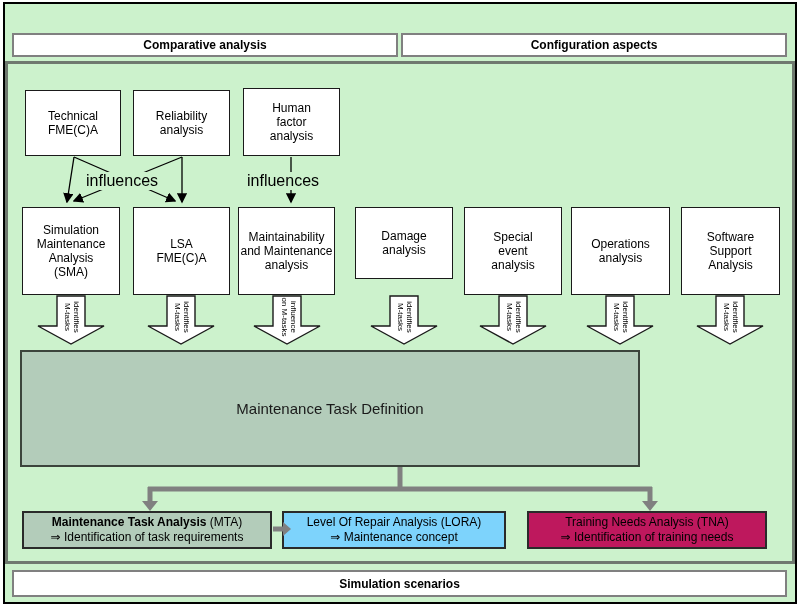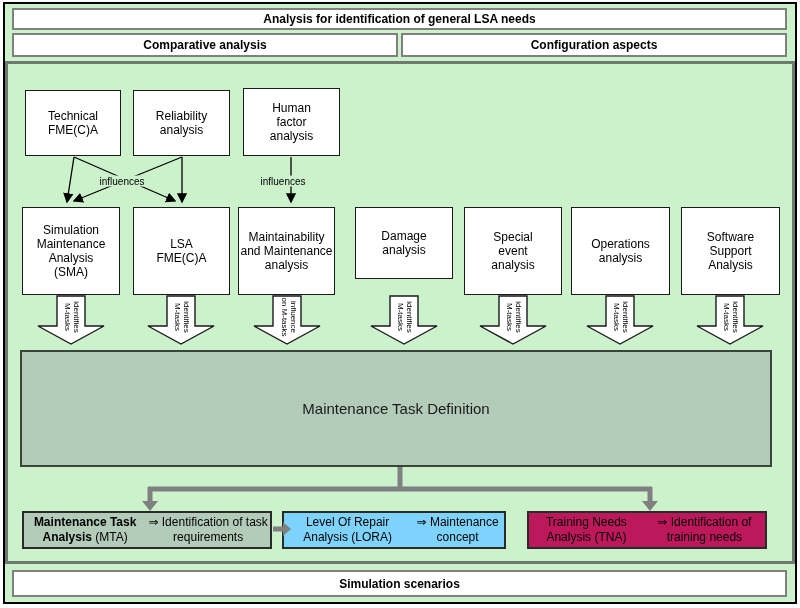--- a/index.html
+++ b/index.html
@@ -10,45 +10,42 @@
   .panel { position:absolute; left:5px; top:61px; width:790px; height:503px;
            border:3px solid #6f796f; }
   .hbox { position:absolute; background:#ffffff; border:2px solid #808080;
           display:flex; align-items:center; justify-content:center;
           font-size:12px; font-weight:bold; color:#000; }
   .fbox { position:absolute; background:#ffffff; border:1.5px solid #1a1a1a;
           display:flex; align-items:center; justify-content:center;
           text-align:center; font-size:12px; line-height:14px; color:#000;
           white-space:pre-line; z-index:1; }
   .sage { background:#b3ccba; }
-  .mtd  { position:absolute; left:20px; top:350px; width:752px; height:117px;
+  .mtd  { position:absolute; left:20px; top:350px; width:620px; height:117px;
           background:#b3ccba; border:2px solid #3c443c;
           display:flex; align-items:center; justify-content:center;
           font-size:15px; color:#1a1a1a; z-index:1; }
   .obox { position:absolute; top:511px; height:38px; border:2px solid #2a2a2a;
-          display:flex; flex-direction:row; align-items:center; justify-content:center;
+          display:flex; flex-direction:column; align-items:center; justify-content:center;
           font-size:12px; line-height:15px; color:#000; text-align:center; z-index:1; }
   .overlay { position:absolute; left:0; top:0; width:800px; height:608px;
              z-index:2; pointer-events:none; }
-  .inf { position:absolute; transform:translate(-50%,-50%); font-size:10px;
+  .inf { position:absolute; transform:translate(-50%,-50%); font-size:16px;
          background:#ccf2cc; padding:0 2px; color:#000; z-index:3; }
   .rot { position:absolute; transform:translate(-50%,-50%) rotate(90deg);
          font-size:8px; line-height:9px; text-align:center; color:#000;
          white-space:pre-line; z-index:3; }
   .bold { font-weight:bold; }
 </style>
 </head>
 <body>
 
 <div class="page">
   <div class="frame"></div>
 
-  <div class="hbox" style="left:12px; top:8px; width:775px; height:22px;">
-    <span>Analysis for identification of general LSA needs</span>
-  </div>
   <div class="hbox" style="left:12px; top:33px; width:386px; height:24px;">
     <span>Comparative analysis</span>
   </div>
   <div class="hbox" style="left:401px; top:33px; width:386px; height:24px;">
     <span>Configuration aspects</span>
   </div>
 
   <div class="panel"></div>
 
   <div class="fbox" style="left:25px; top:90px; width:96px; height:66px;">Technical

